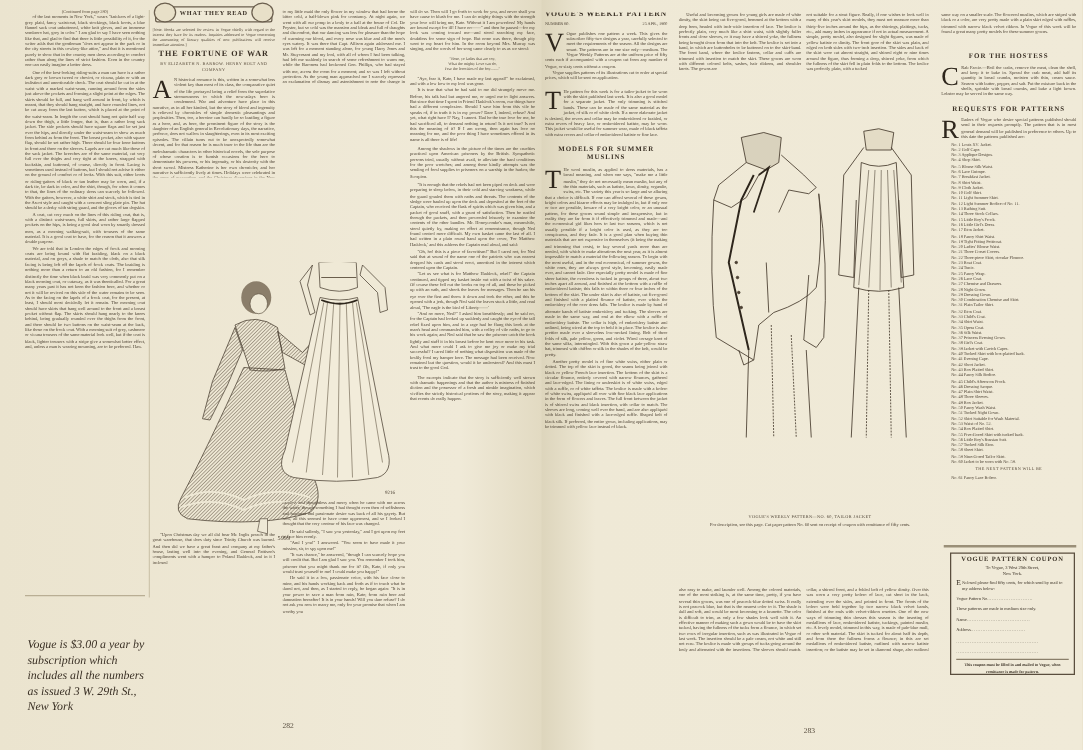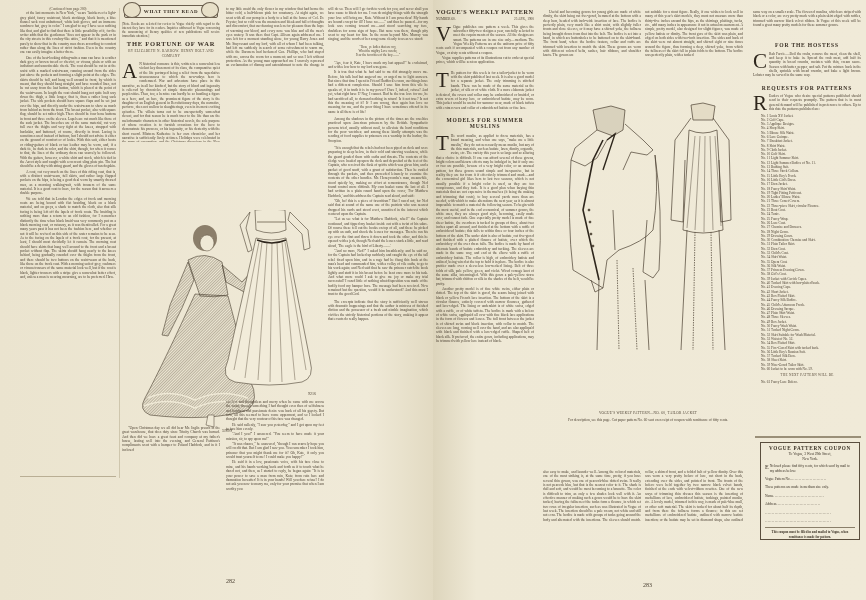--- a/index.html
+++ b/index.html
@@ -39,20 +39,21 @@
   <div class="page left">
 
     <div class="col" style="left:20px; top:7px; width:96px; height:465px;">
       <div class="smallhead">(Continued from page 280)</div>
       <p>of the last moments in New York," wears "knickers of a light-grey plaid, fancy waistcoat, black stockings, black boots, a blue flannel sack coat unbuttoned, white knit gloves, and an immense sombrero hat, grey in color." I am glad to say I have seen nothing like that, and glad to find that there is little possibility of it, for the writer adds that the gentleman "does not appear in the park or in the city streets in this cowboy-like attire," and that it is mentioned purely to show that in the country men dress according to comfort rather than along the lines of strict fashion. Even in the country one can easily imagine a better dress.</p>
       <p>One of the best-looking riding-suits a man can have is a rather dark grey or brown tweed or cheviot, or vicuna, plain or with an indistinct and unnoticeable check. The coat should be cut in at the waist with a marked waist-seam, running around from the sides just above the pockets and forming a slight point at the edges. The skirts should be full, and hang well around in front, by which is meant, that they should hang straight, and have rounded lines, not be cut away from the last button, which is placed at the point of the waist-seam. In length the coat should hang not quite half way down the thigh, a little longer, that is, than a rather long sack jacket. The side pockets should have square flaps and be set just over the hips, and directly under the waist-seam to show as much from behind as from the front. The breast pocket, also with square flap, should be set rather high. There should be four bone buttons in front and three on the sleeves. Lapels are cut much like those of the sack jacket. The breeches are of the same material, cut very full over the thighs and very tight at the knees, strapped with buckskin, and buttoned, of course, directly in front. Lacing is sometimes used instead of buttons, but I should not advise it either on the ground of comfort or of looks. With this suit, either boots or riding-gaiters of black or tan leather may be worn, and, if a dark tie, be dark in color, and the shirt, though, for when it comes to that, the lines of the ordinary dress can scarcely be followed. With the gaiters, however, a white shirt and stock, which is tied in the Ascot style and caught with a crescent sling plate pin. The hat should be a derby with string guard, and the gloves of tan dogskin.</p>
       <p>A coat, cut very much on the lines of this riding coat, that is, with a distinct waist-seam, full skirts, and rather large flapped pockets on the hips, is being a good deal worn by smartly dressed men, as a morning walking-suit, with trousers of the same material. It is a good coat to have, for the reason that it answers a double purpose.</p>
       <p>We are told that in London the edges of frock and morning coats are being bound with flat braiding, black on a black material, and on greys, a shade to match the cloth, also that silk facing is being left off the lapels of frock coats. The braiding is nothing more than a return to an old fashion, for I remember distinctly the time when black braid was very commonly put on a black morning coat, or cutaway, as it was thenticalled. For a great many years past it has not been the fashion here, and whether or not it will be revived on this side of the water remains to be seen. As to the facing on the lapels of a frock coat, for the present, at least, I should most decidedly let it remain. The morning coat should have skirts that hang well around to the front and a breast pocket without flap. The skirts should hang nearly to the knees behind, being gradually rounded over the thighs from the front, and there should be two buttons on the waist-seam at the back, like those on the frock coat. With a morning suit of grey, cashmere or vicuna trousers of the same material look well, but if the coat is black, lighter trousers with a stripe give a somewhat better effect, and, unless a man is wearing mourning, are to be preferred. Haw.</p>
     </div>
     <div class="rule" style="left:20px; top:476px; width:96px;"></div>
+    <div class="italic-box" style="left:22px; top:510px; width:100px;">Vogue is $3.00 a year by subscription which includes all the numbers as issued 3 W. 29th St., New York</div>
 
     <div class="vrule" style="left:119px; top:8px; height:470px;"></div>
 
     <div class="banner" style="left:124px; top:5px; width:94px; height:13px;">
       <div class="orn" style="left:-2px;"></div>
       <span>WHAT THEY READ</span>
       <div class="orn" style="right:-2px;"></div>
     </div>
     <div class="col" style="left:122px; top:22px; width:98px; height:120px;">
       <div style="font-size:3.2px; line-height:4px; margin-bottom:4px;">[Note. Books are selected for review in Vogue chiefly with regard to the interest they have for its readers. Inquiries addressed to Vogue concerning the announcing of literary qualities of new publications will receive immediate attention.]</div>

